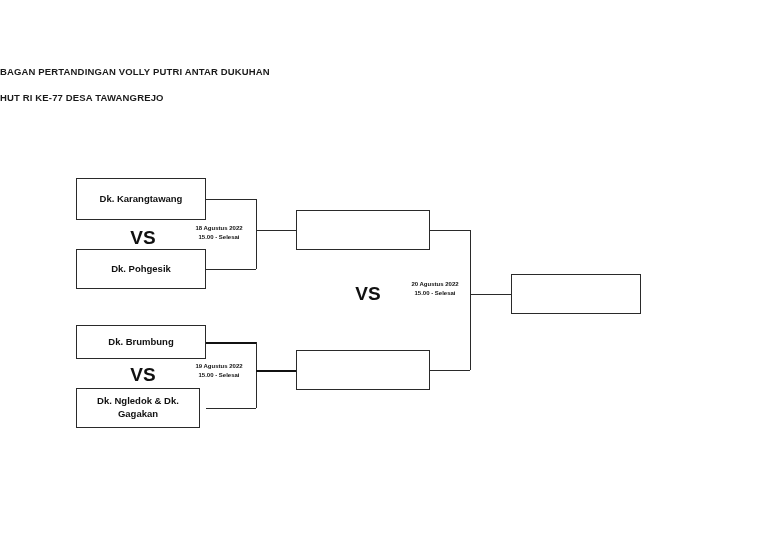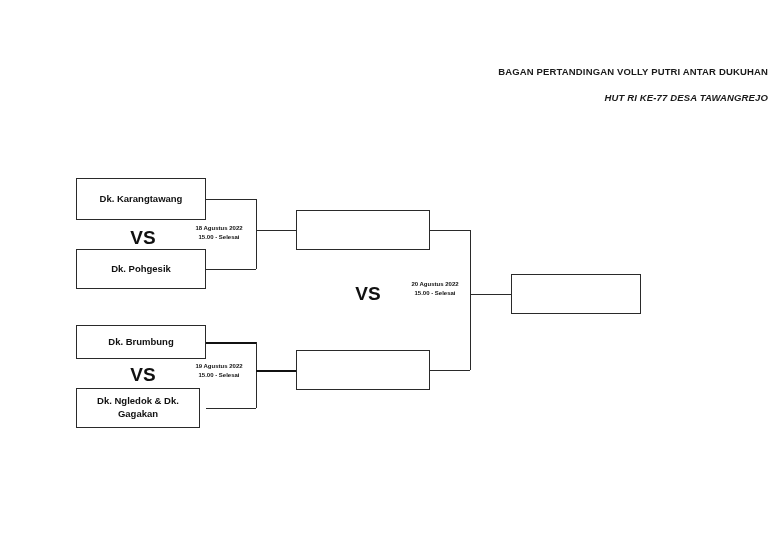--- a/index.html
+++ b/index.html
@@ -19,29 +19,29 @@
     width: 768px;
     height: 543px;
     background: #ffffff;
   }
 
   
   .title {
     position: absolute;
     left: 0;
     width: 768px;
-    text-align: right;
+    text-align: left;
     font-size: 9.5px;
     font-weight: bold;
     letter-spacing: 0.15px;
     color: #1a1a1a;
     white-space: nowrap;
   }
   #title-line-1 { top: 66px; }
-  #title-line-2 { top: 92px; font-style: italic; }
+  #title-line-2 { top: 92px; }
 
   
   .box {
     position: absolute;
     box-sizing: border-box;
     border: 1.2px solid #2a2a2a;
     background: #ffffff;
     display: flex;
     align-items: center;
     justify-content: center;

